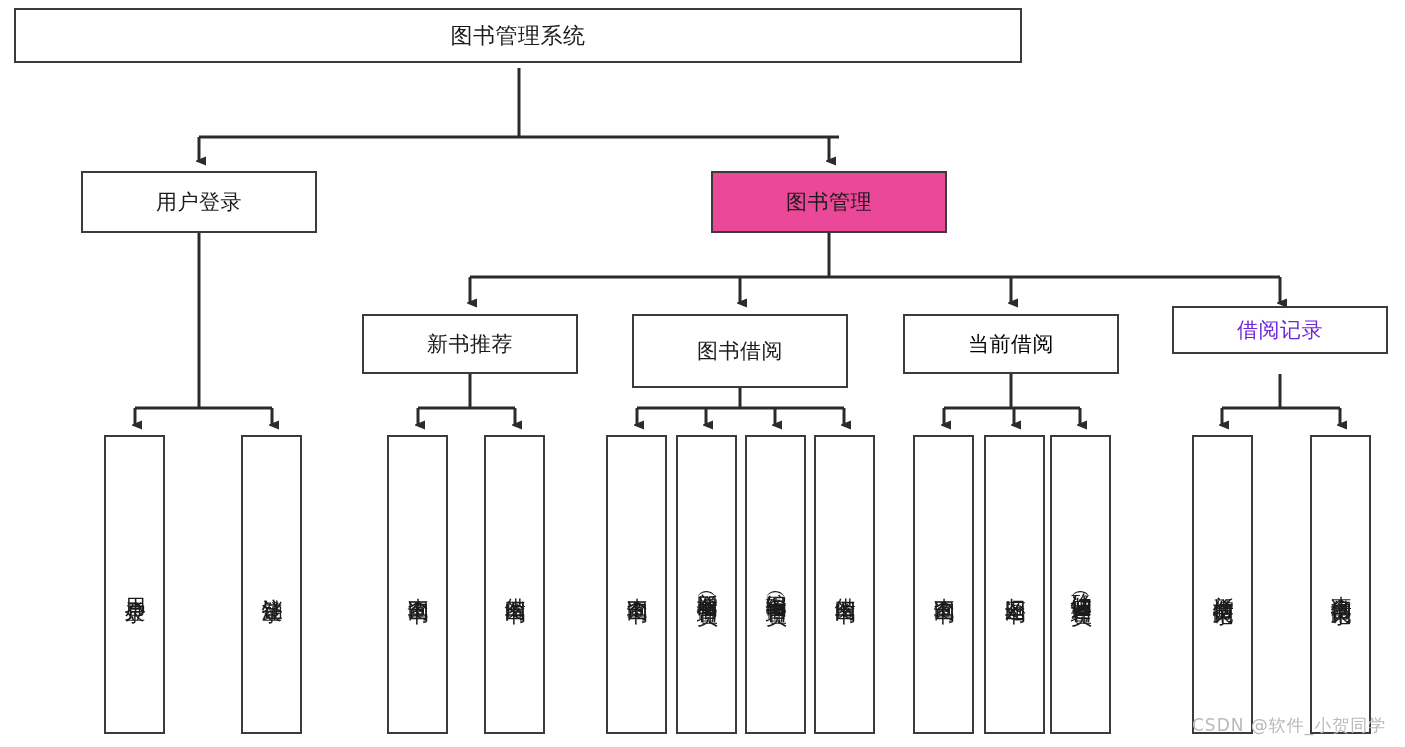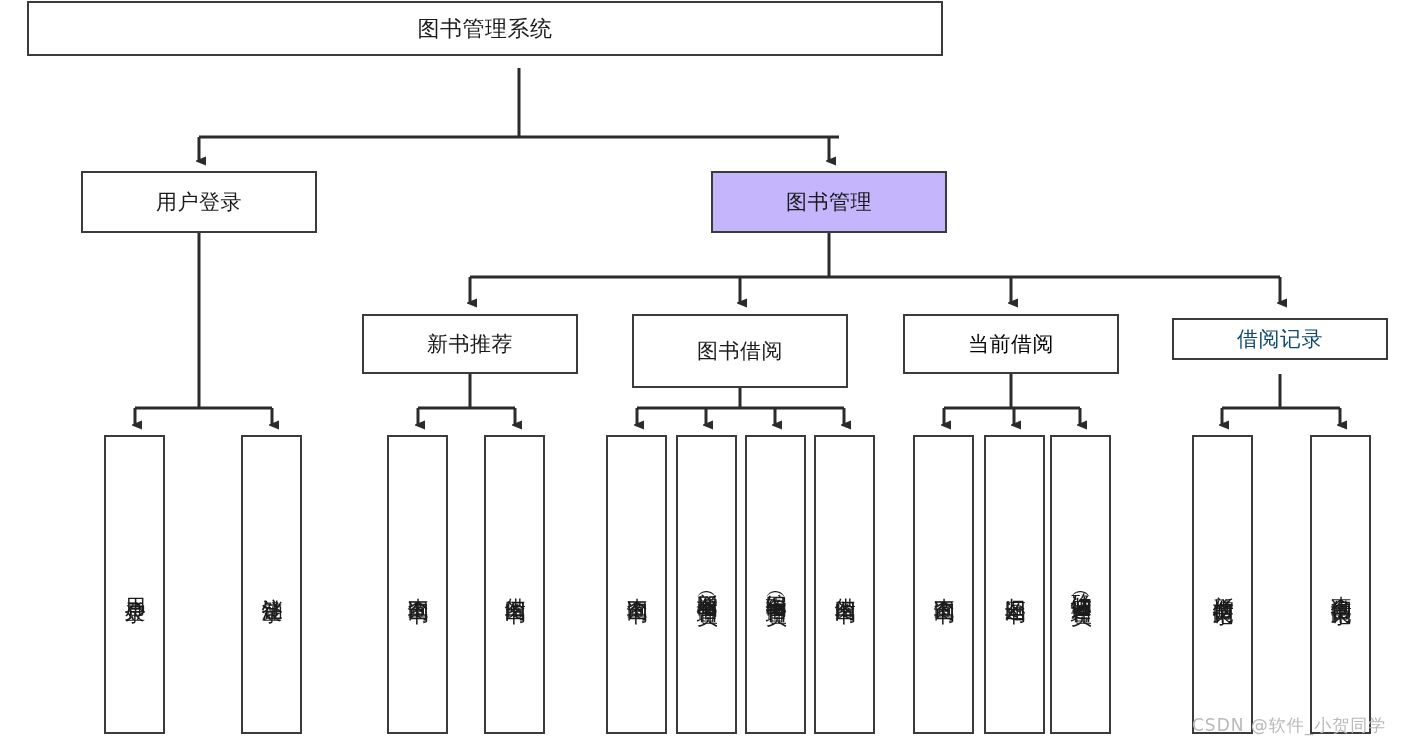--- a/index.html
+++ b/index.html
@@ -119,41 +119,41 @@
       <path d="M 1014 408 L 1014 425" marker-end="url(#arrow)"></path>
       <path d="M 1080 408 L 1080 425" marker-end="url(#arrow)"></path>
 
       <path d="M 1280 374 L 1280 408"></path>
       <path d="M 1222 408 L 1340 408"></path>
       <path d="M 1222 408 L 1222 425" marker-end="url(#arrow)"></path>
       <path d="M 1340 408 L 1340 425" marker-end="url(#arrow)"></path>
     </g>
   </svg>
 
-  <div class="node h" id="title-node" style="left: 14px; top: 1px; width: 916px; height: 55px; border-color: rgb(59, 59, 59); color: rgb(27, 27, 27); background: rgb(255, 255, 255); margin-left: 13px;">
+  <div class="node h" id="title-node" style="left: 14px; top: 8px; width: 1008px; height: 55px; border-color: rgb(59, 59, 59); color: rgb(27, 27, 27); background: rgb(255, 255, 255);">
     <span class="label">图书管理系统</span>
   </div>
 
   <div class="node h" style="left: 81px; top: 171px; width: 236px; height: 62px; border-color: rgb(59, 59, 59); color: rgb(27, 27, 27); background: rgb(255, 255, 255);">
     <span class="label">用户登录</span>
   </div>
-  <div class="node h" style="left: 711px; top: 171px; width: 236px; height: 62px; border-color: rgb(59, 59, 59); color: rgb(27, 27, 27); background: #c4b5fd;">
+  <div class="node h" style="left: 711px; top: 171px; width: 236px; height: 62px; border-color: rgb(59, 59, 59); color: rgb(27, 27, 27); background: #ec4899;">
     <span class="label">图书管理</span>
   </div>
 
   <div class="node h" style="left: 362px; top: 314px; width: 216px; height: 60px; border-color: rgb(59, 59, 59); color: rgb(27, 27, 27); background: rgb(255, 255, 255);">
     <span class="label">新书推荐</span>
   </div>
   <div class="node h" style="left: 632px; top: 314px; width: 216px; height: 74px; border-color: rgb(59, 59, 59); color: rgb(27, 27, 27); background: rgb(255, 255, 255);">
     <span class="label">图书借阅</span>
   </div>
   <div class="node h" style="left: 903px; top: 314px; width: 216px; height: 60px; border-color: rgb(59, 59, 59); color: #000000; background: rgb(255, 255, 255);">
     <span class="label">当前借阅</span>
   </div>
-  <div class="node h" style="left: 1172px; top: 318px; width: 216px; height: 42px; border-color: rgb(59, 59, 59); color: #0c4a6e; background: rgb(255, 255, 255);">
+  <div class="node h" style="left: 1172px; top: 306px; width: 216px; height: 48px; border-color: rgb(59, 59, 59); color: #6d28d9; background: rgb(255, 255, 255);">
     <span class="label">借阅记录</span>
   </div>
 
   <div class="node v" style="left: 104px; top: 435px; width: 61px; height: 299px; border-color: rgb(59, 59, 59); color: rgb(27, 27, 27); background: rgb(255, 255, 255);">
     <span class="label">用户登录</span>
   </div>
   <div class="node v" style="left: 241px; top: 435px; width: 61px; height: 299px; border-color: rgb(59, 59, 59); color: rgb(27, 27, 27); background: rgb(255, 255, 255);">
     <span class="label">注销登录</span>
   </div>
   <div class="node v" style="left: 387px; top: 435px; width: 61px; height: 299px; border-color: rgb(59, 59, 59); color: rgb(27, 27, 27); background: rgb(255, 255, 255);">

